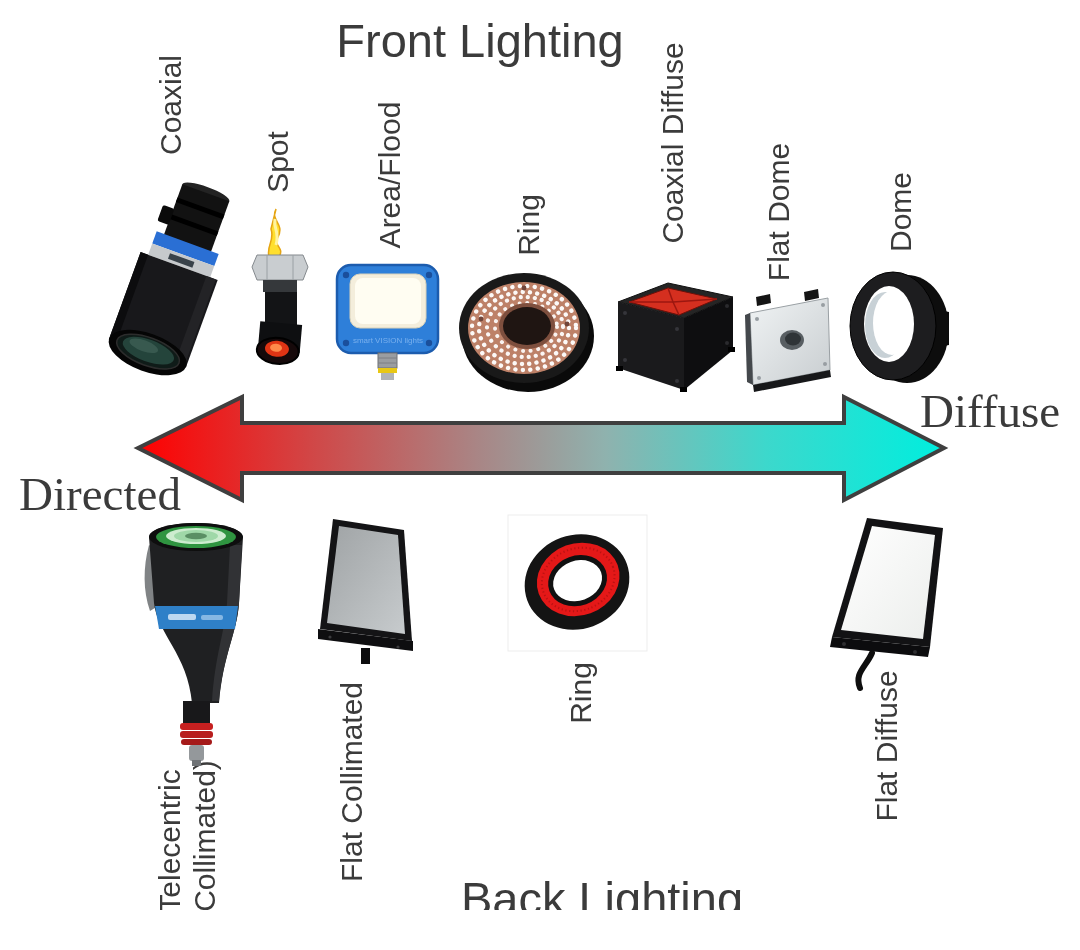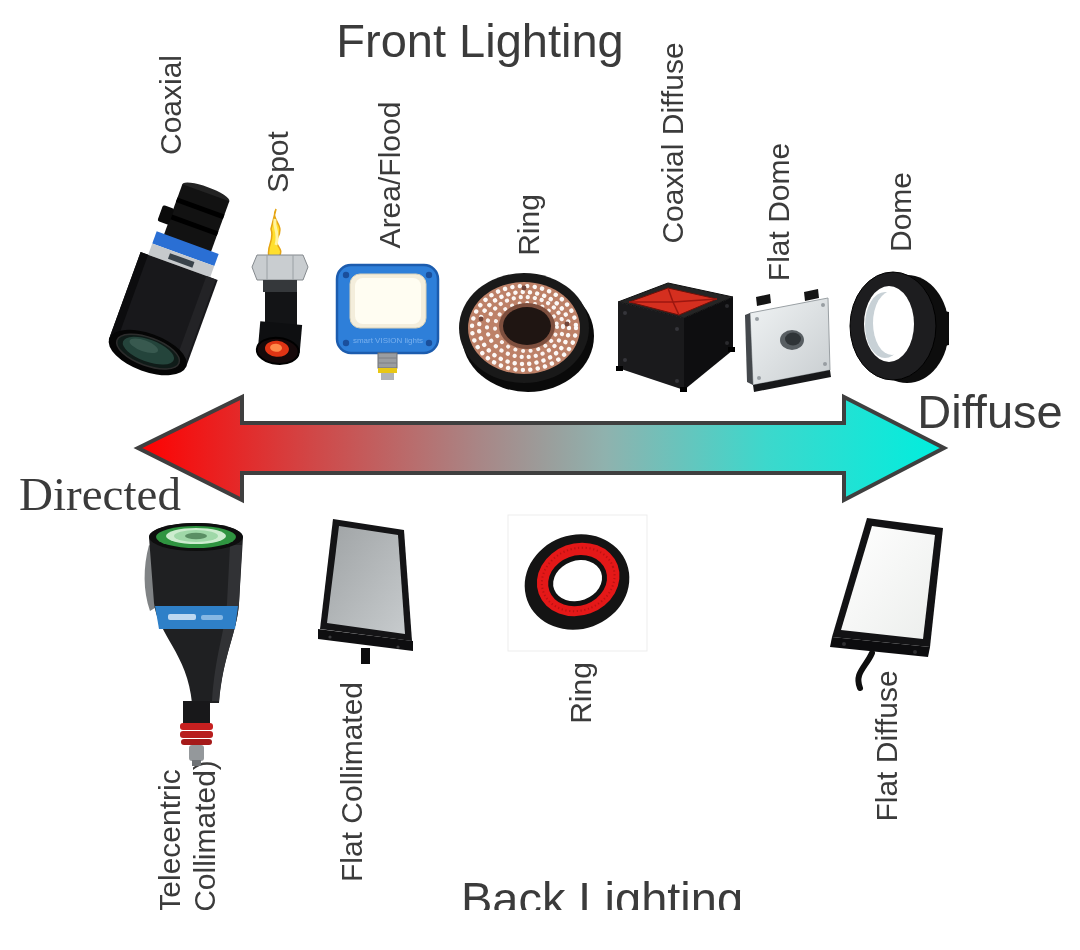--- a/index.html
+++ b/index.html
@@ -54,21 +54,21 @@
         <stop offset="0.22" stop-color="#d04848"></stop>
         <stop offset="0.42" stop-color="#a98585"></stop>
         <stop offset="0.58" stop-color="#8fb2ae"></stop>
         <stop offset="0.78" stop-color="#3cd8cc"></stop>
         <stop offset="1" stop-color="#00eede"></stop>
       </linearGradient>
     </defs>
     <polygon points="8,58 112,7 112,33 714,33 714,7 814,58 714,110 714,83 112,83 112,110" fill="url(#axisGrad)" stroke="#3f3f3f" stroke-width="4" stroke-linejoin="miter"></polygon>
   </svg>
   <div class="axis-label" style="left:100px;top:494px;font-family:Liberation Serif, serif;">Directed</div>
-  <div class="axis-label" style="left:990px;top:411px;">Diffuse</div>
+  <div class="axis-label" style="left:990px;top:411px;font-family:Liberation Serif, serif;">Diffuse</div>
 
   <svg class="dev" style="left:95px;top:180px;" width="160" height="225" viewBox="0 0 160 225">
     <g transform="translate(78,103) rotate(20)">
       <ellipse cx="0" cy="-96" rx="25" ry="6" fill="#232323"></ellipse>
       <rect x="-25" y="-96" width="50" height="56" fill="#121212"></rect>
       <rect x="-25" y="-82" width="50" height="5" fill="#000"></rect>
       <rect x="-25" y="-64" width="50" height="5" fill="#000"></rect>
       <rect x="-36" y="-70" width="12" height="17" rx="2" fill="#0a0a0a"></rect>
       <rect x="-33" y="-43" width="66" height="13" fill="#2a6fd4"></rect>
       <rect x="-33" y="-30" width="66" height="12" fill="#c6c9cc"></rect>

